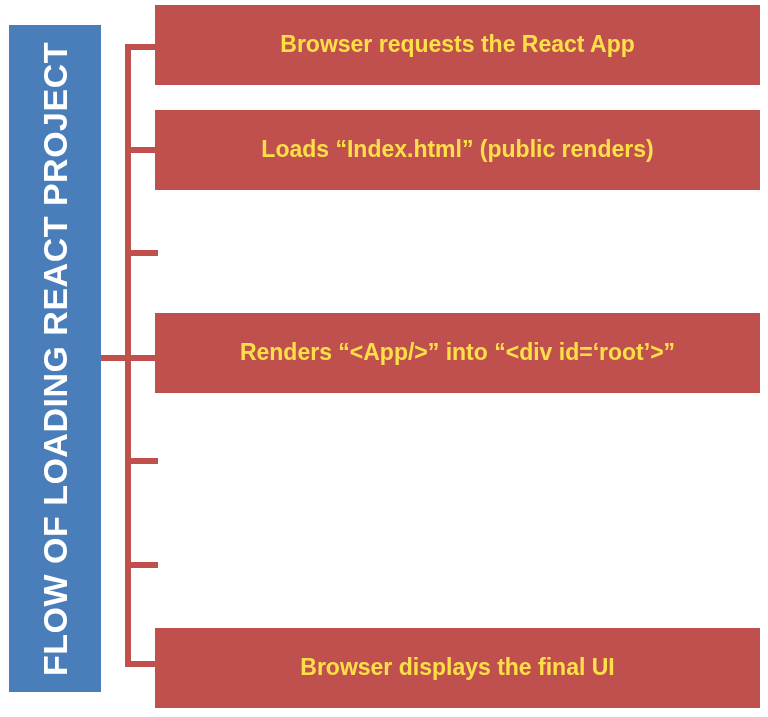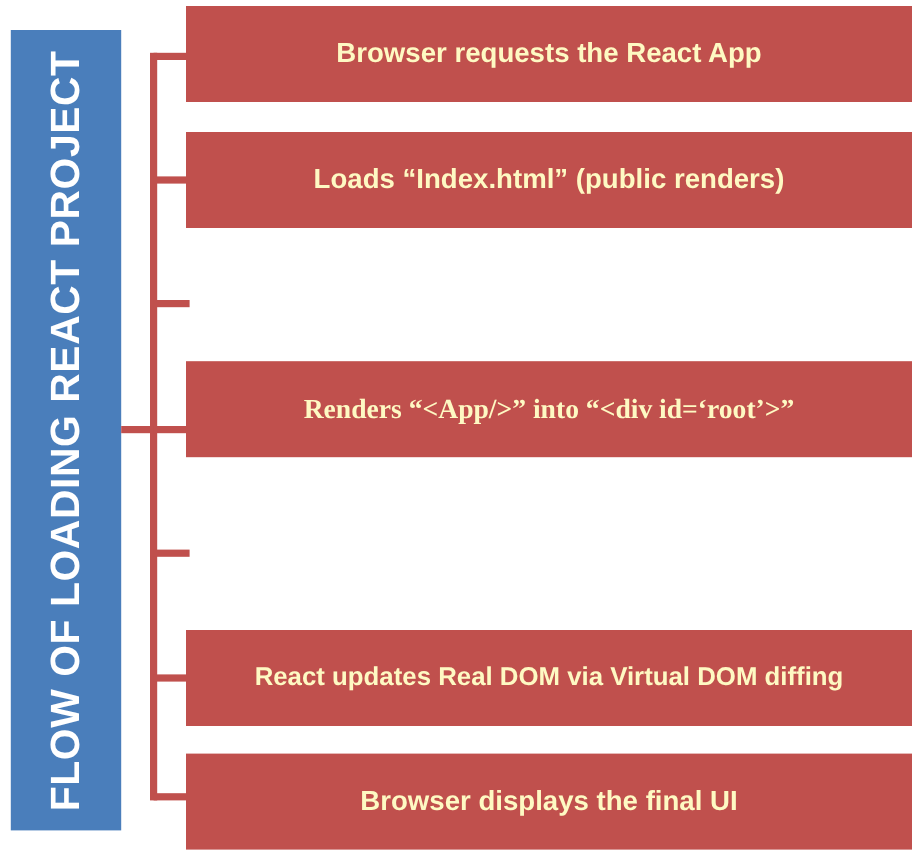--- a/index.html
+++ b/index.html
@@ -61,35 +61,35 @@
     width: 605px;
     height: 80px;
     background: #C0504D;
     display: flex;
     align-items: center;
     justify-content: center;
     box-sizing: border-box;
     padding: 0 10px;
   }
   .step-label {
-    color: #fef9c3;
+    color: #fde047;
     font-size: 23px;
     font-weight: bold;
     text-align: center;
     white-space: nowrap;
     line-height: 1.1;
   }
   .step-label.tight {
     font-size: 21.5px;
   }
 
   .b1 { top: 5px; }
   .b2 { top: 110px; }
   .b3 { top: 213px; }
-  .b4 { top: 301px; font-family: Liberation Serif, serif; }
+  .b4 { top: 313px; }
   .b5 { top: 421px; }
   .b6 { top: 525px; }
   .b7 { top: 628px; }
 </style>
 </head>
 <body>
 
 <div id="canvas">
 
   <div id="title-bar">
@@ -118,21 +118,18 @@
   <div class="step-box b2">
     <span class="step-label">Loads “Index.html” (public renders)</span>
   </div>
 
 
   <div class="step-box b4">
     <span class="step-label">Renders “&lt;App/&gt;” into “&lt;div id=‘root’&gt;”</span>
   </div>
 
 
-  <div class="step-box b6">
-    <span class="step-label tight">React updates Real DOM via Virtual DOM diffing</span>
-  </div>
 
   <div class="step-box b7">
     <span class="step-label">Browser displays the final UI</span>
   </div>
 
 </div>
 
 </body></html>

